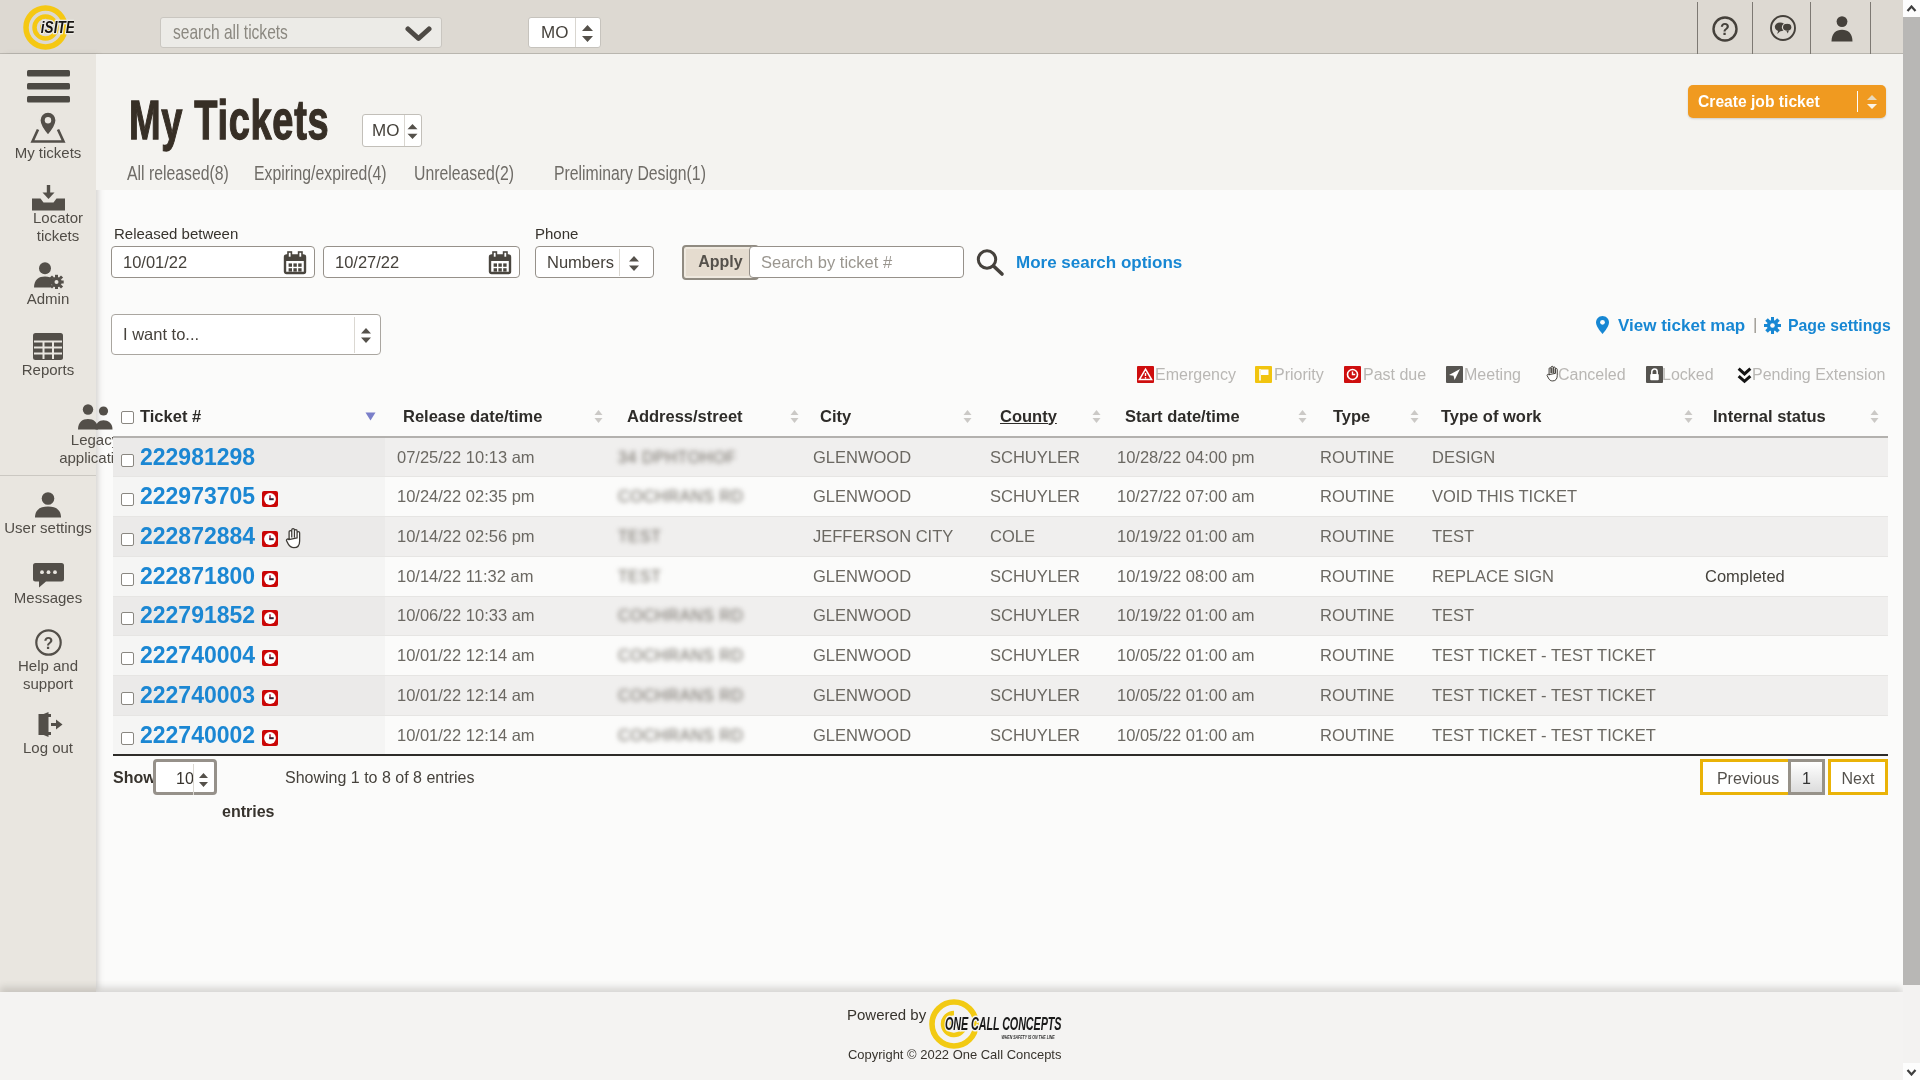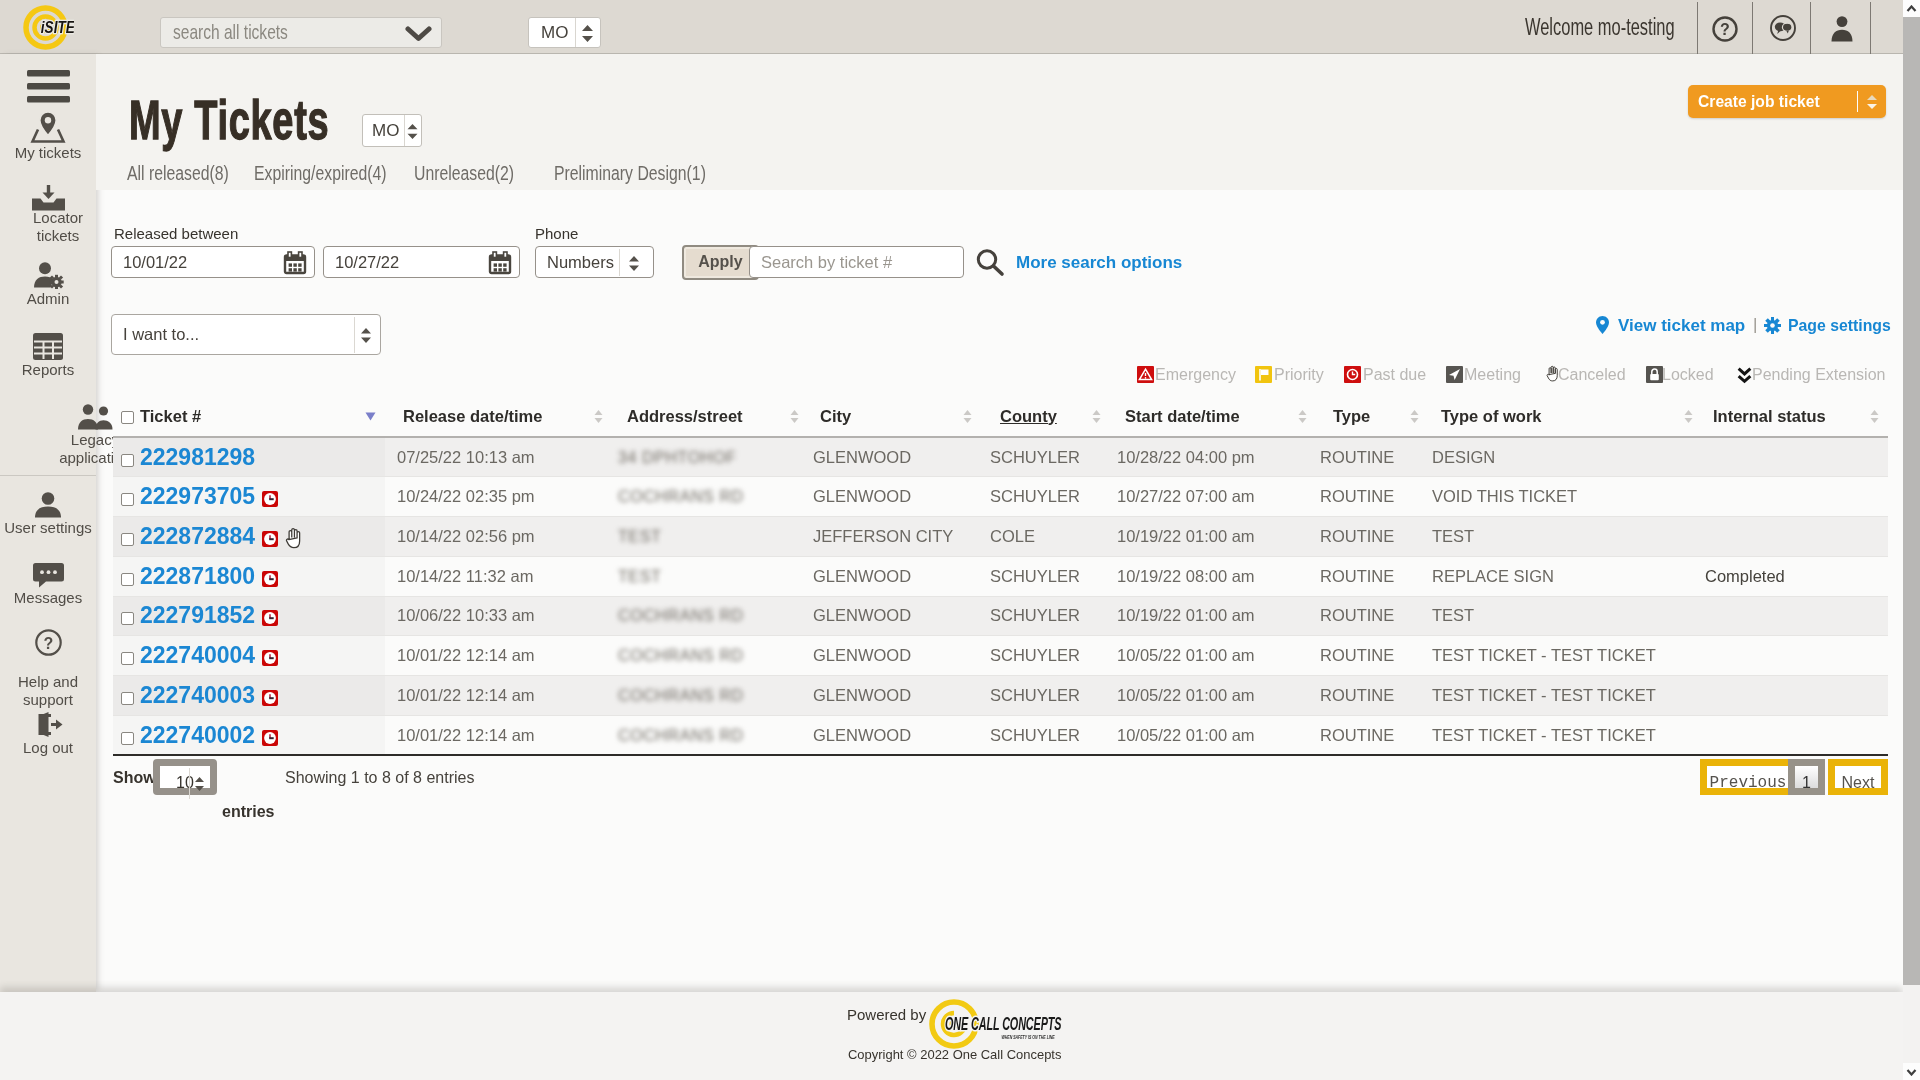--- a/index.html
+++ b/index.html
@@ -46,21 +46,21 @@
 #tbl tr.odd td.c1 { background:#ebeae9; }
 #tbl tr.even td.c1 { background:#f5f5f4; }
 #tbl tr:last-child td { border-bottom:none; }
 .tick { color:#1b87d3; font-weight:bold; font-size:23px; }
 .cb { display:inline-block; width:13px; height:13px; border:1px solid #8a8781; border-radius:2px; background:#fff; vertical-align:-2px; margin-right:6px; }
 .clock { display:inline-block; width:16px; height:16px; vertical-align:-3px; margin-left:7px; }
 .blur { color:#6e6961; filter:blur(2.8px); font-size:16px; letter-spacing:0.6px; }
 .sortud { position:absolute; right:9px; top:14px; }
 
 
-.pbtn { position:absolute; height:36px; border:7px solid #eab308; background:#fff; color:#55524d; font-size:16px; text-align:center; line-height:34px; }
+.pbtn { position:absolute; height:36px; border:3px solid #eab308; background:#fff; color:#55524d; font-size:16px; text-align:center; line-height:34px; }
 
 
 #footer { position:absolute; left:0; top:992px; width:1903px; height:88px; background:#f4f3f2; box-shadow:0 -5px 7px rgba(60,55,50,0.18); }
 
 
 #scroll { position:absolute; left:1903px; top:0; width:17px; height:1080px; background:#f3f2f1; }
 #scroll .thumb { position:absolute; left:0; top:17px; width:17px; height:968px; background:#b8b7b5; }
 #scroll .cap { position:absolute; left:0; width:17px; height:17px; background:#fdfdfd; }
 </style>
 </head>
@@ -79,21 +79,20 @@
     <svg class="abs" style="right:9px;top:8px;" width="27" height="16" viewBox="0 0 27 16">
         <polyline points="3,3 13.5,12.5 24,3" fill="none" stroke="#4e4a45" stroke-width="5" stroke-linecap="round" stroke-linejoin="round"></polyline>
       </svg>
   </div>
   <div id="mosel">MO
     <div class="abs" style="right:24px;top:0;width:1px;height:29px;background:#d9d6d0;"></div>
     <svg class="abs" style="right:6px;top:7px;" width="13" height="17" viewBox="0 0 13 17">
         <path d="M6.5,0 L12,6 L1,6 Z M6.5,17 L12,11 L1,11 Z" fill="#55514b"></path>
       </svg>
   </div>
-  <div id="welcome"><span class="cx" style="transform:scaleX(0.715);">Welcome mo-testing</span></div>
   <div class="tbdiv" style="left:1697px;"></div>
   <div class="tbdiv" style="left:1752px;"></div>
   <div class="tbdiv" style="left:1810px;"></div>
   <div class="tbdiv" style="left:1870px;"></div>
   <svg class="abs" style="left:1712px;top:16px;" width="26" height="26" viewBox="0 0 26 26">
     <circle cx="13" cy="13" r="11.5" fill="none" stroke="#45413b" stroke-width="2.4"></circle>
     <text x="13" y="19" text-anchor="middle" font-size="16" font-weight="bold" fill="#45413b" font-family="Liberation Sans">?</text>
   </svg>
   <svg class="abs" style="left:1770px;top:15px;" width="26" height="26" viewBox="0 0 26 26">
     <circle cx="13" cy="13" r="12" fill="none" stroke="#45413b" stroke-width="1.9"></circle>
@@ -192,21 +191,21 @@
         <circle cx="22" cy="9.2" r="1.9"></circle>
       </g>
   </svg>
   <div style="margin-top:1px;">Messages</div>
 </div>
 <div class="sitem" style="top:629px;">
   <svg width="27" height="27" viewBox="0 0 27 27">
     <circle cx="13.5" cy="13.5" r="12.2" fill="none" stroke="#534f49" stroke-width="2.2"></circle>
     <text x="13.5" y="19.5" text-anchor="middle" font-size="16" font-weight="bold" fill="#534f49" font-family="Liberation Sans">?</text>
   </svg>
-  <div style="margin-top:17px;">Help and<br>support</div>
+  <div style="margin-top:1px;">Help and<br>support</div>
 </div>
 <div class="sitem" style="top:711px;">
   <svg width="29" height="27" viewBox="0 0 29 27">
     <path d="M17,4.5 H6 V22.5 H17" fill="none" stroke="#534f49" stroke-width="3"></path>
     <path d="M6,4.5 L14.5,1 V26 L6,22.5 Z" fill="#534f49"></path>
     <path d="M17,13.5 H25" stroke="#534f49" stroke-width="3"></path>
     <path d="M22,8.5 L28.5,13.5 L22,18.5 Z" fill="#534f49"></path>
   </svg>
   <div style="margin-top:1px;">Log out</div>
 </div>
@@ -534,21 +533,21 @@
 
 <span class="abs" style="left:113px;top:769px;font-size:16px;font-weight:bold;color:#37332d;">Show</span>
 <span class="pbtn" style="left:153px;top:759px;width:64px;border-radius:4px;border-color:#96918a;color:#37332d;">10
   <div class="abs" style="right:20px;top:2px;width:1px;height:31px;background:#dbd8d2;"></div>
   <svg class="abs" style="right:5px;top:11px;" width="11" height="14" viewBox="0 0 11 14">
       <path d="M5.5,0 L10,5 L1,5 Z M5.5,14 L10,9 L1,9 Z" fill="#55514b"></path>
     </svg>
 </span>
 <span class="abs" style="left:222px;top:803px;font-size:16px;font-weight:bold;color:#37332d;">entries</span>
 <span class="abs" style="left:285px;top:769px;font-size:16px;color:#46423c;">Showing 1 to 8 of 8 entries</span>
-<span class="pbtn" style="left:1700px;top:759px;width:96px;font-family:Liberation Mono, monospace;">Previous</span>
+<span class="pbtn" style="left:1700px;top:759px;width:96px;">Previous</span>
 <span class="pbtn" style="left:1788px;top:759px;width:37px;background:linear-gradient(#fff,#dcdcdc);border-color:#979289;color:#333;">1</span>
 <span class="pbtn" style="left:1828px;top:759px;width:60px;">Next</span>
 
 <div id="footer">
   <div class="abs" style="left:847px;top:14px;font-size:15px;color:#37332d;">Powered by</div>
   <svg class="abs" style="left:928px;top:7px;" width="165" height="52" viewBox="0 0 165 52">
     <g fill="none" stroke="#f2ca13">
       <circle cx="26" cy="25" r="22" stroke-width="5.6"></circle>
       <path d="M26,14 A11,11 0 1 0 37,26" stroke-width="4.6"></path>
       <circle cx="26" cy="25" r="3.2" stroke-width="2.6"></circle>

